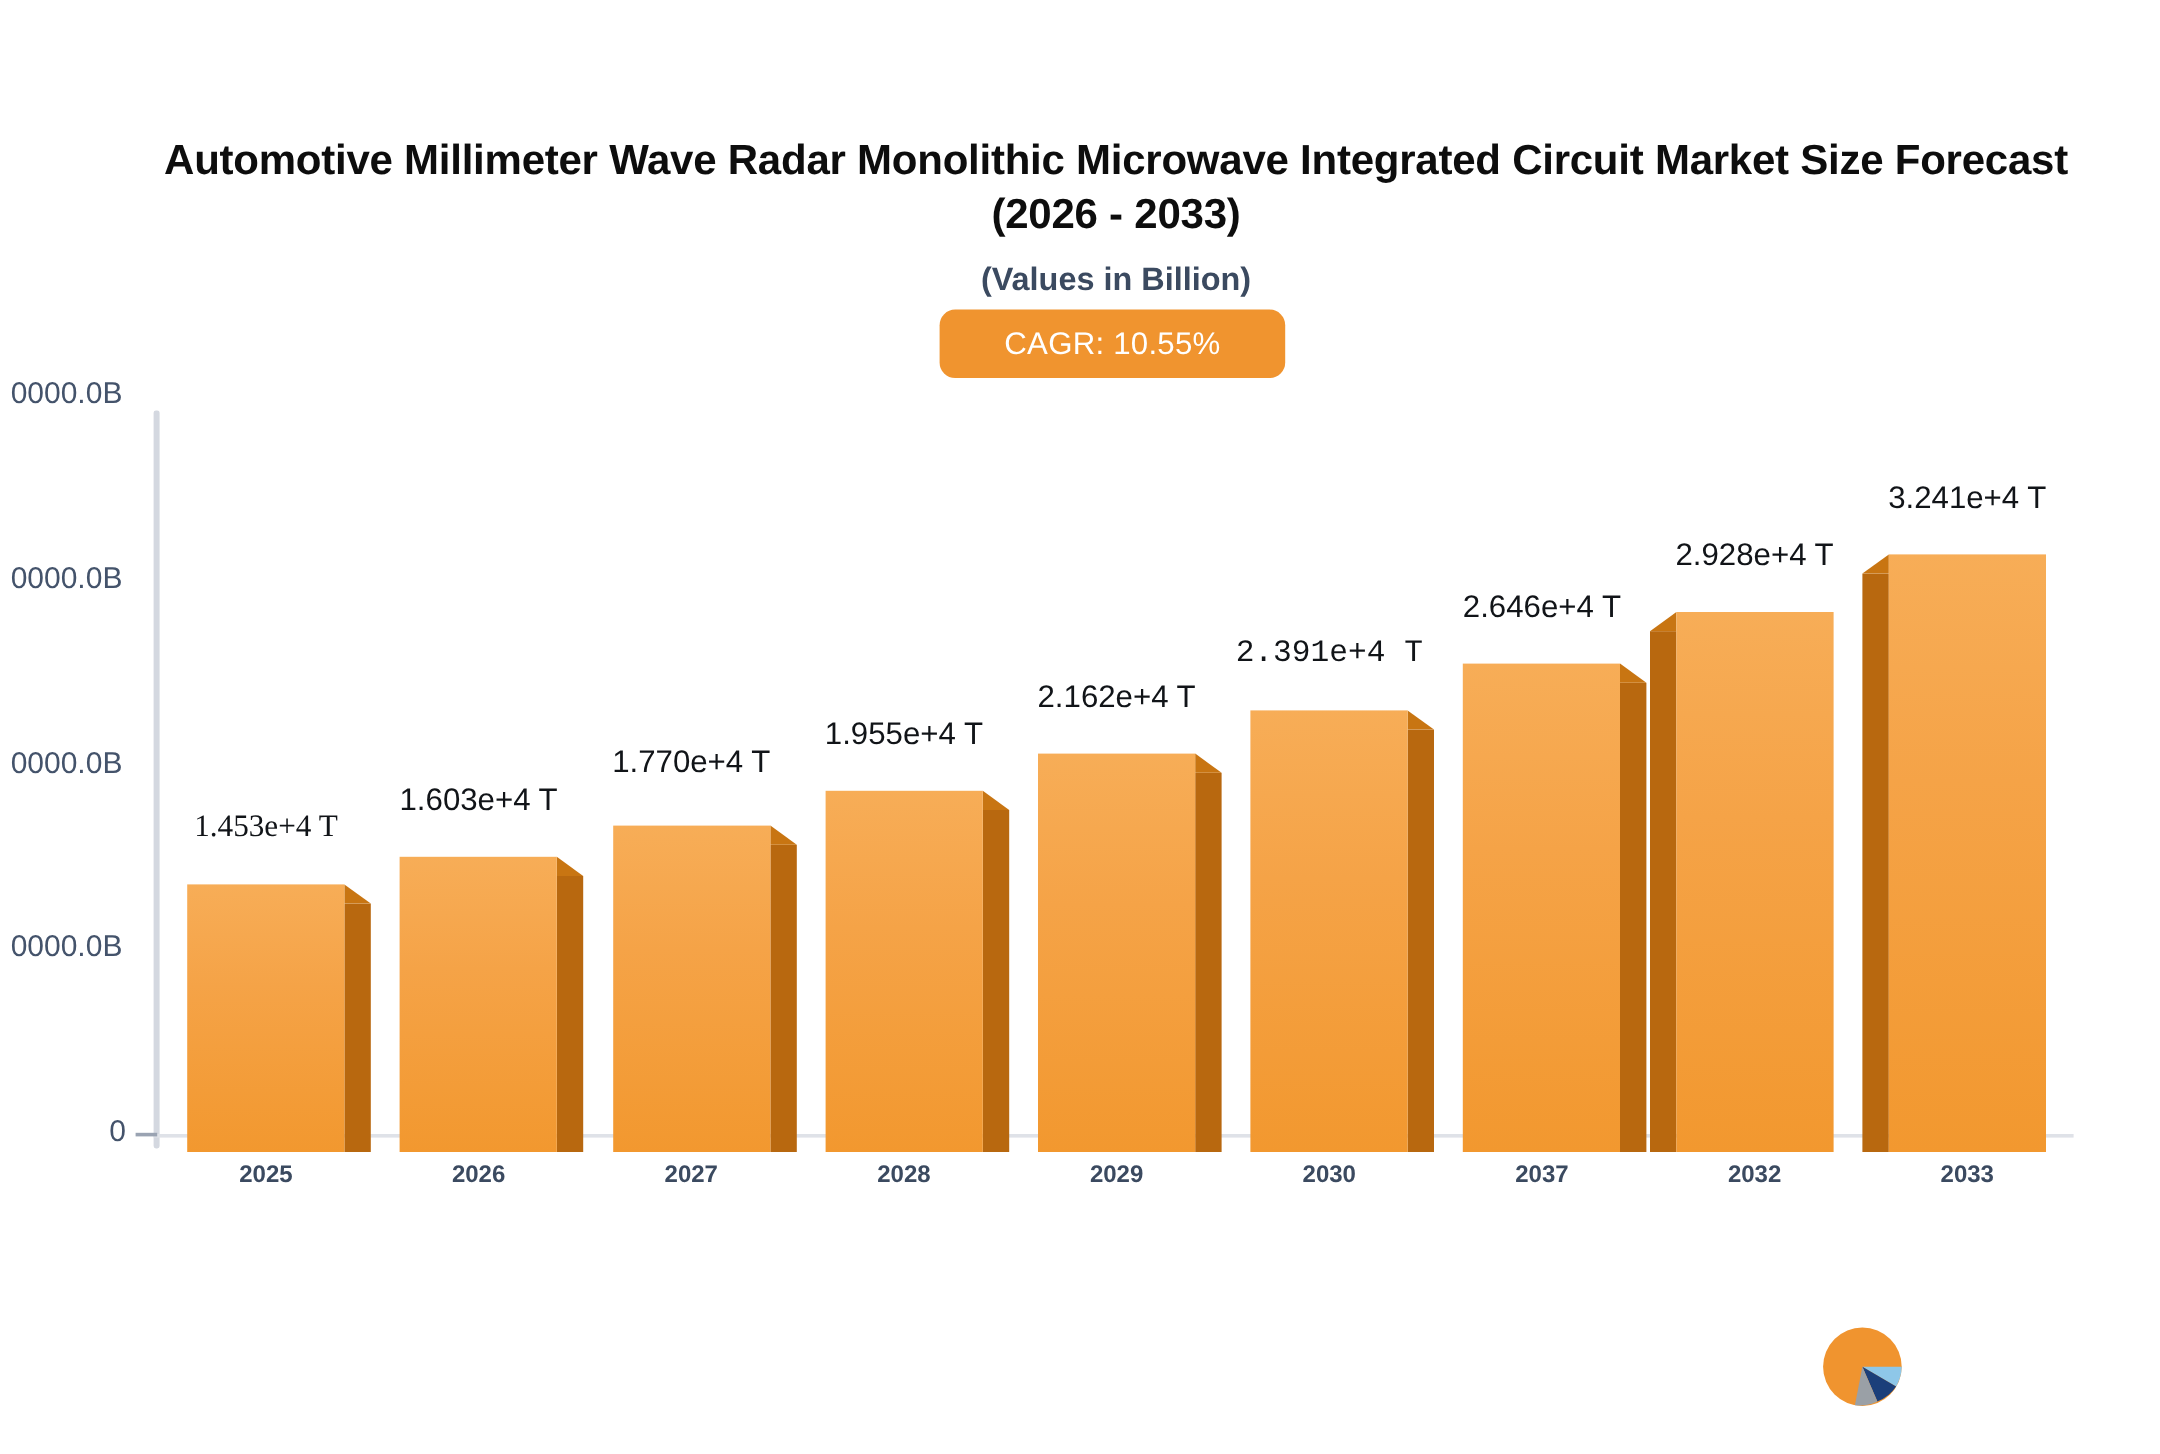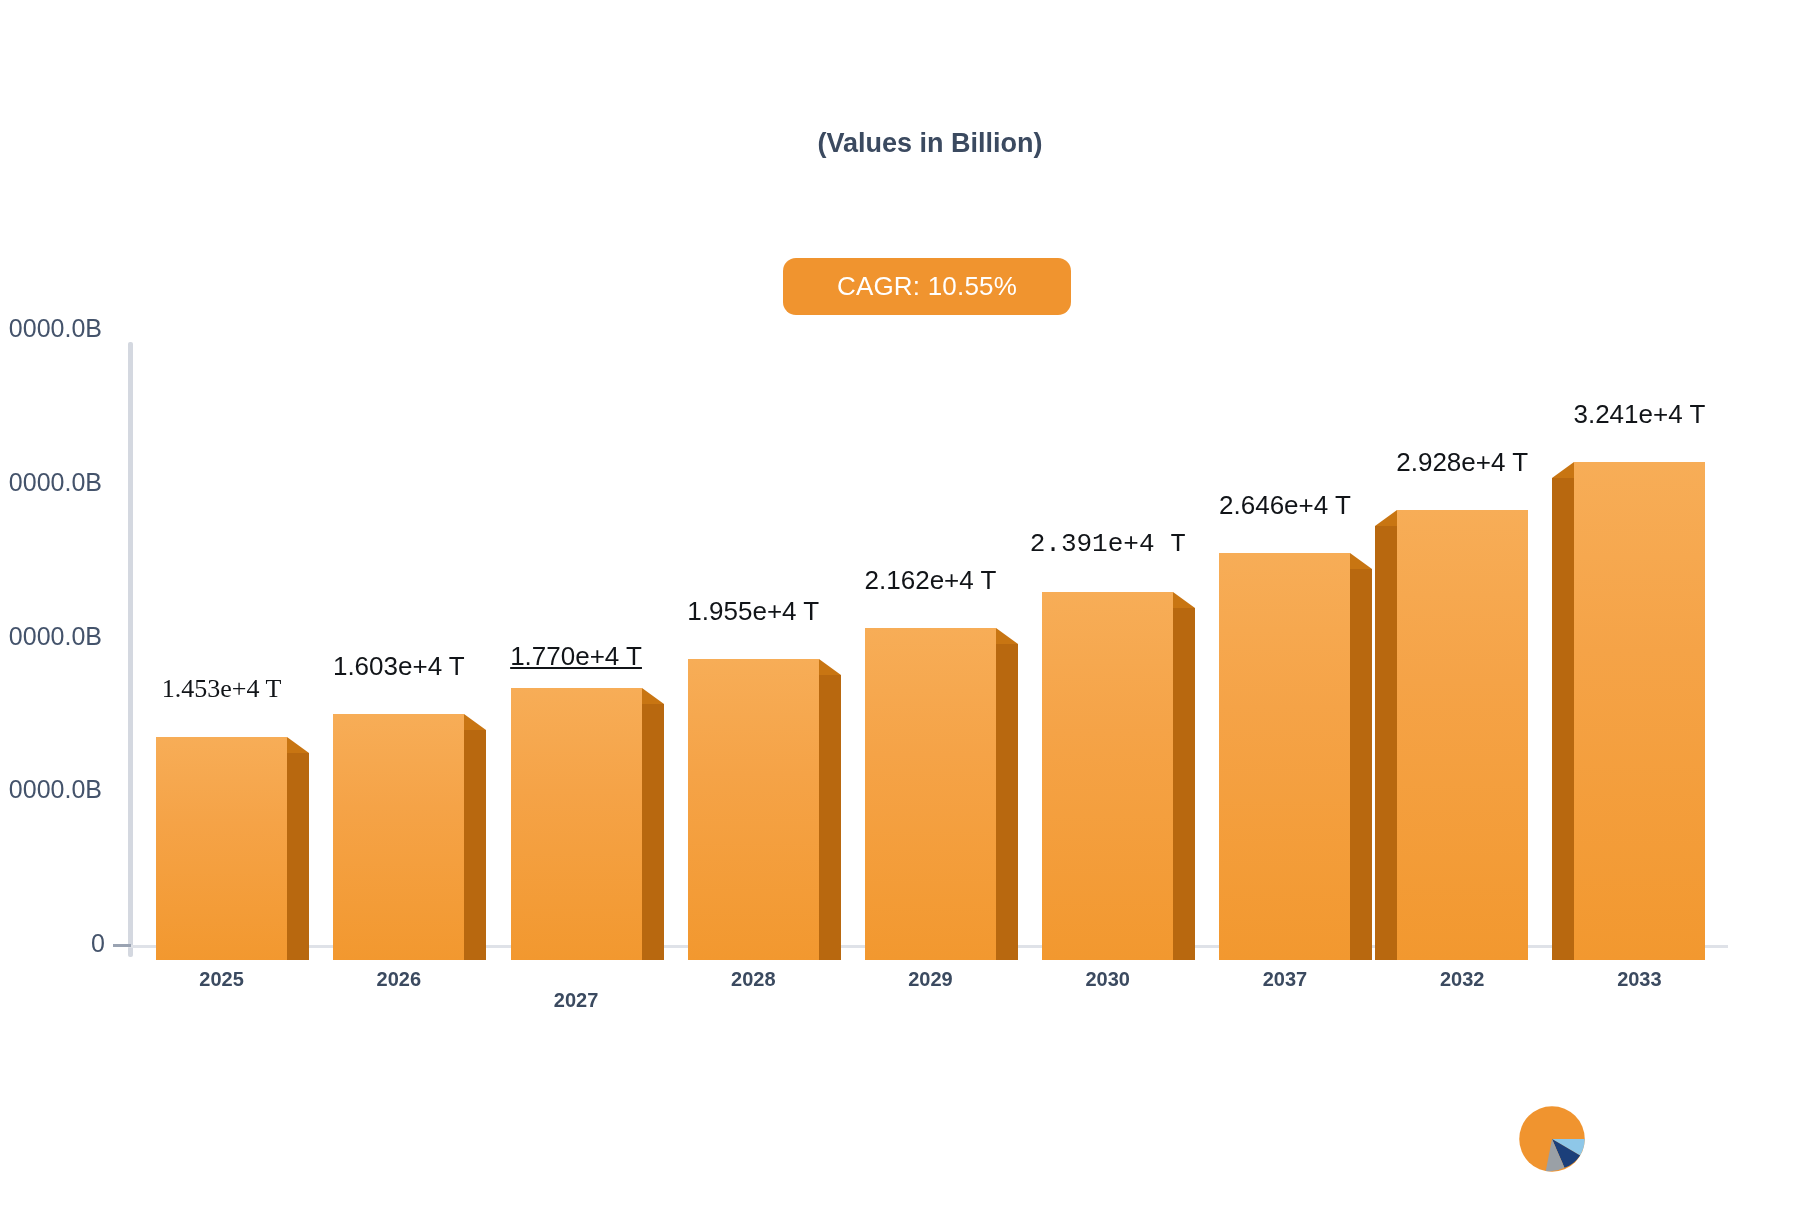--- a/index.html
+++ b/index.html
@@ -174,20 +174,21 @@
     margin-left: -6px;
     line-height: 1;
   }
 </style>
 </head>
 <body>
 
 <div id="root">
 
   <div id="title-block">
+    <div id="chart-title">Automotive Millimeter Wave Radar Monolithic Microwave Integrated Circuit Market Size Forecast (2026 - 2033)</div>
     <div id="chart-subtitle">(Values in Billion)</div>
   </div>
 
   <div id="cagr-badge">CAGR: 10.55%</div>
 
   <div id="plot">
     <div id="y-axis-line"></div>
     <div id="x-axis-line"></div>
     <div id="y-ticks">
         <div class="y-tick-label" style="top: -16px;">0000.0B</div>
@@ -208,21 +209,21 @@
           <div class="bar-side right" style="height: 230.461px;"></div>
           <div class="bar-cap right" style="bottom: 230.461px;"></div>
           <div class="bar-face" style="height: 246.461px;"></div>
         </div>
         <div class="bar-value" style="left: 248.833px; top: 320.539px;">1.603e+4 T</div>
         <div class="bar-group" style="left: 510.556px; width: 131px; height: 272.137px;">
           <div class="bar-side right" style="height: 256.137px;"></div>
           <div class="bar-cap right" style="bottom: 256.137px;"></div>
           <div class="bar-face" style="height: 272.137px;"></div>
         </div>
-        <div class="bar-value" style="left: 426.056px; top: 311px; text-decoration: underline;">1.770e+4 T</div>
+        <div class="bar-value" style="left: 426.056px; top: 289px;">1.770e+4 T</div>
         <div class="bar-group" style="left: 687.778px; width: 131px; height: 300.581px;">
           <div class="bar-side right" style="height: 284.581px;"></div>
           <div class="bar-cap right" style="bottom: 284.581px;"></div>
           <div class="bar-face" style="height: 300.581px;"></div>
         </div>
         <div class="bar-value" style="left: 603.278px; top: 266.419px;">1.955e+4 T</div>
         <div class="bar-group" style="left: 865px; width: 131px; height: 332.407px;">
           <div class="bar-side right" style="height: 316.407px;"></div>
           <div class="bar-cap right" style="bottom: 316.407px;"></div>
           <div class="bar-face" style="height: 332.407px;"></div>
@@ -249,21 +250,21 @@
         <div class="bar-group" style="left: 1573.89px; width: 131px; height: 498.304px;">
           <div class="bar-side left" style="height: 482.304px;"></div>
           <div class="bar-cap left" style="bottom: 482.304px;"></div>
           <div class="bar-face" style="height: 498.304px;"></div>
         </div>
         <div class="bar-value" style="left: 1489.39px; top: 68.6962px;">3.241e+4 T</div>
       </div>
     <div id="x-ticks">
         <div class="x-tick-label" style="left: 121.611px;">2025</div>
         <div class="x-tick-label" style="left: 298.833px;">2026</div>
-        <div class="x-tick-label" style="left: 476.056px; margin-top: 21px;">2027</div>
+        <div class="x-tick-label" style="left: 476.056px;">2027</div>
         <div class="x-tick-label" style="left: 653.278px;">2028</div>
         <div class="x-tick-label" style="left: 830.5px;">2029</div>
         <div class="x-tick-label" style="left: 1007.72px;">2030</div>
         <div class="x-tick-label" style="left: 1184.94px;">2037</div>
         <div class="x-tick-label" style="left: 1362.17px;">2032</div>
         <div class="x-tick-label" style="left: 1539.39px;">2033</div>
       </div>
   </div>
 
   <div id="logo">

